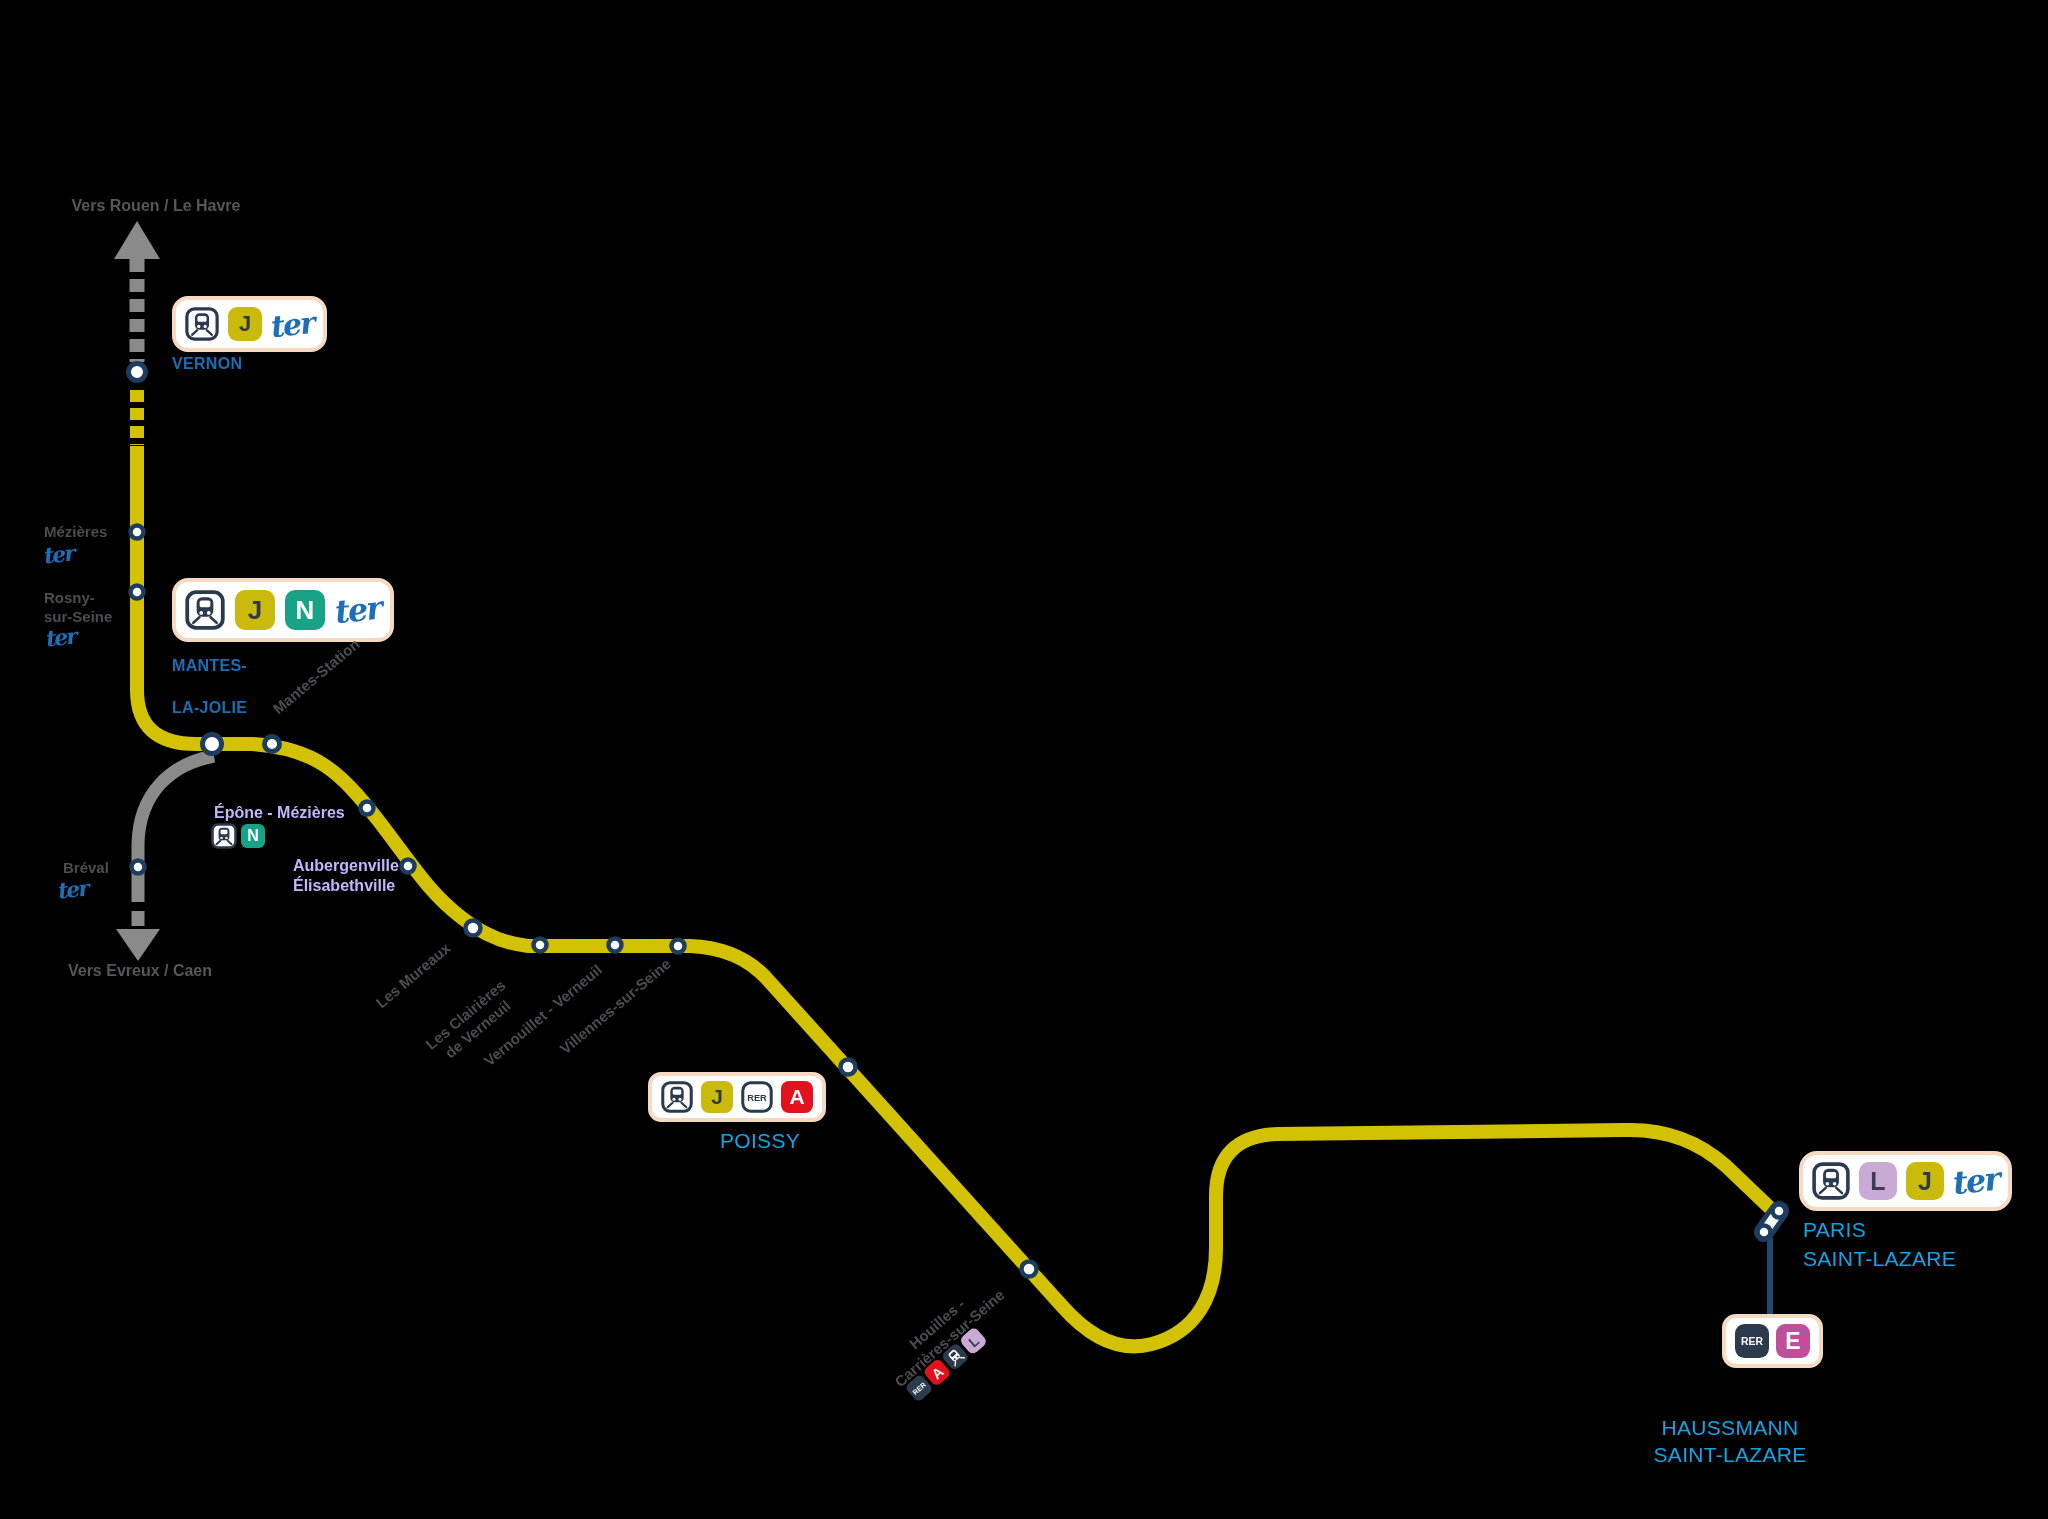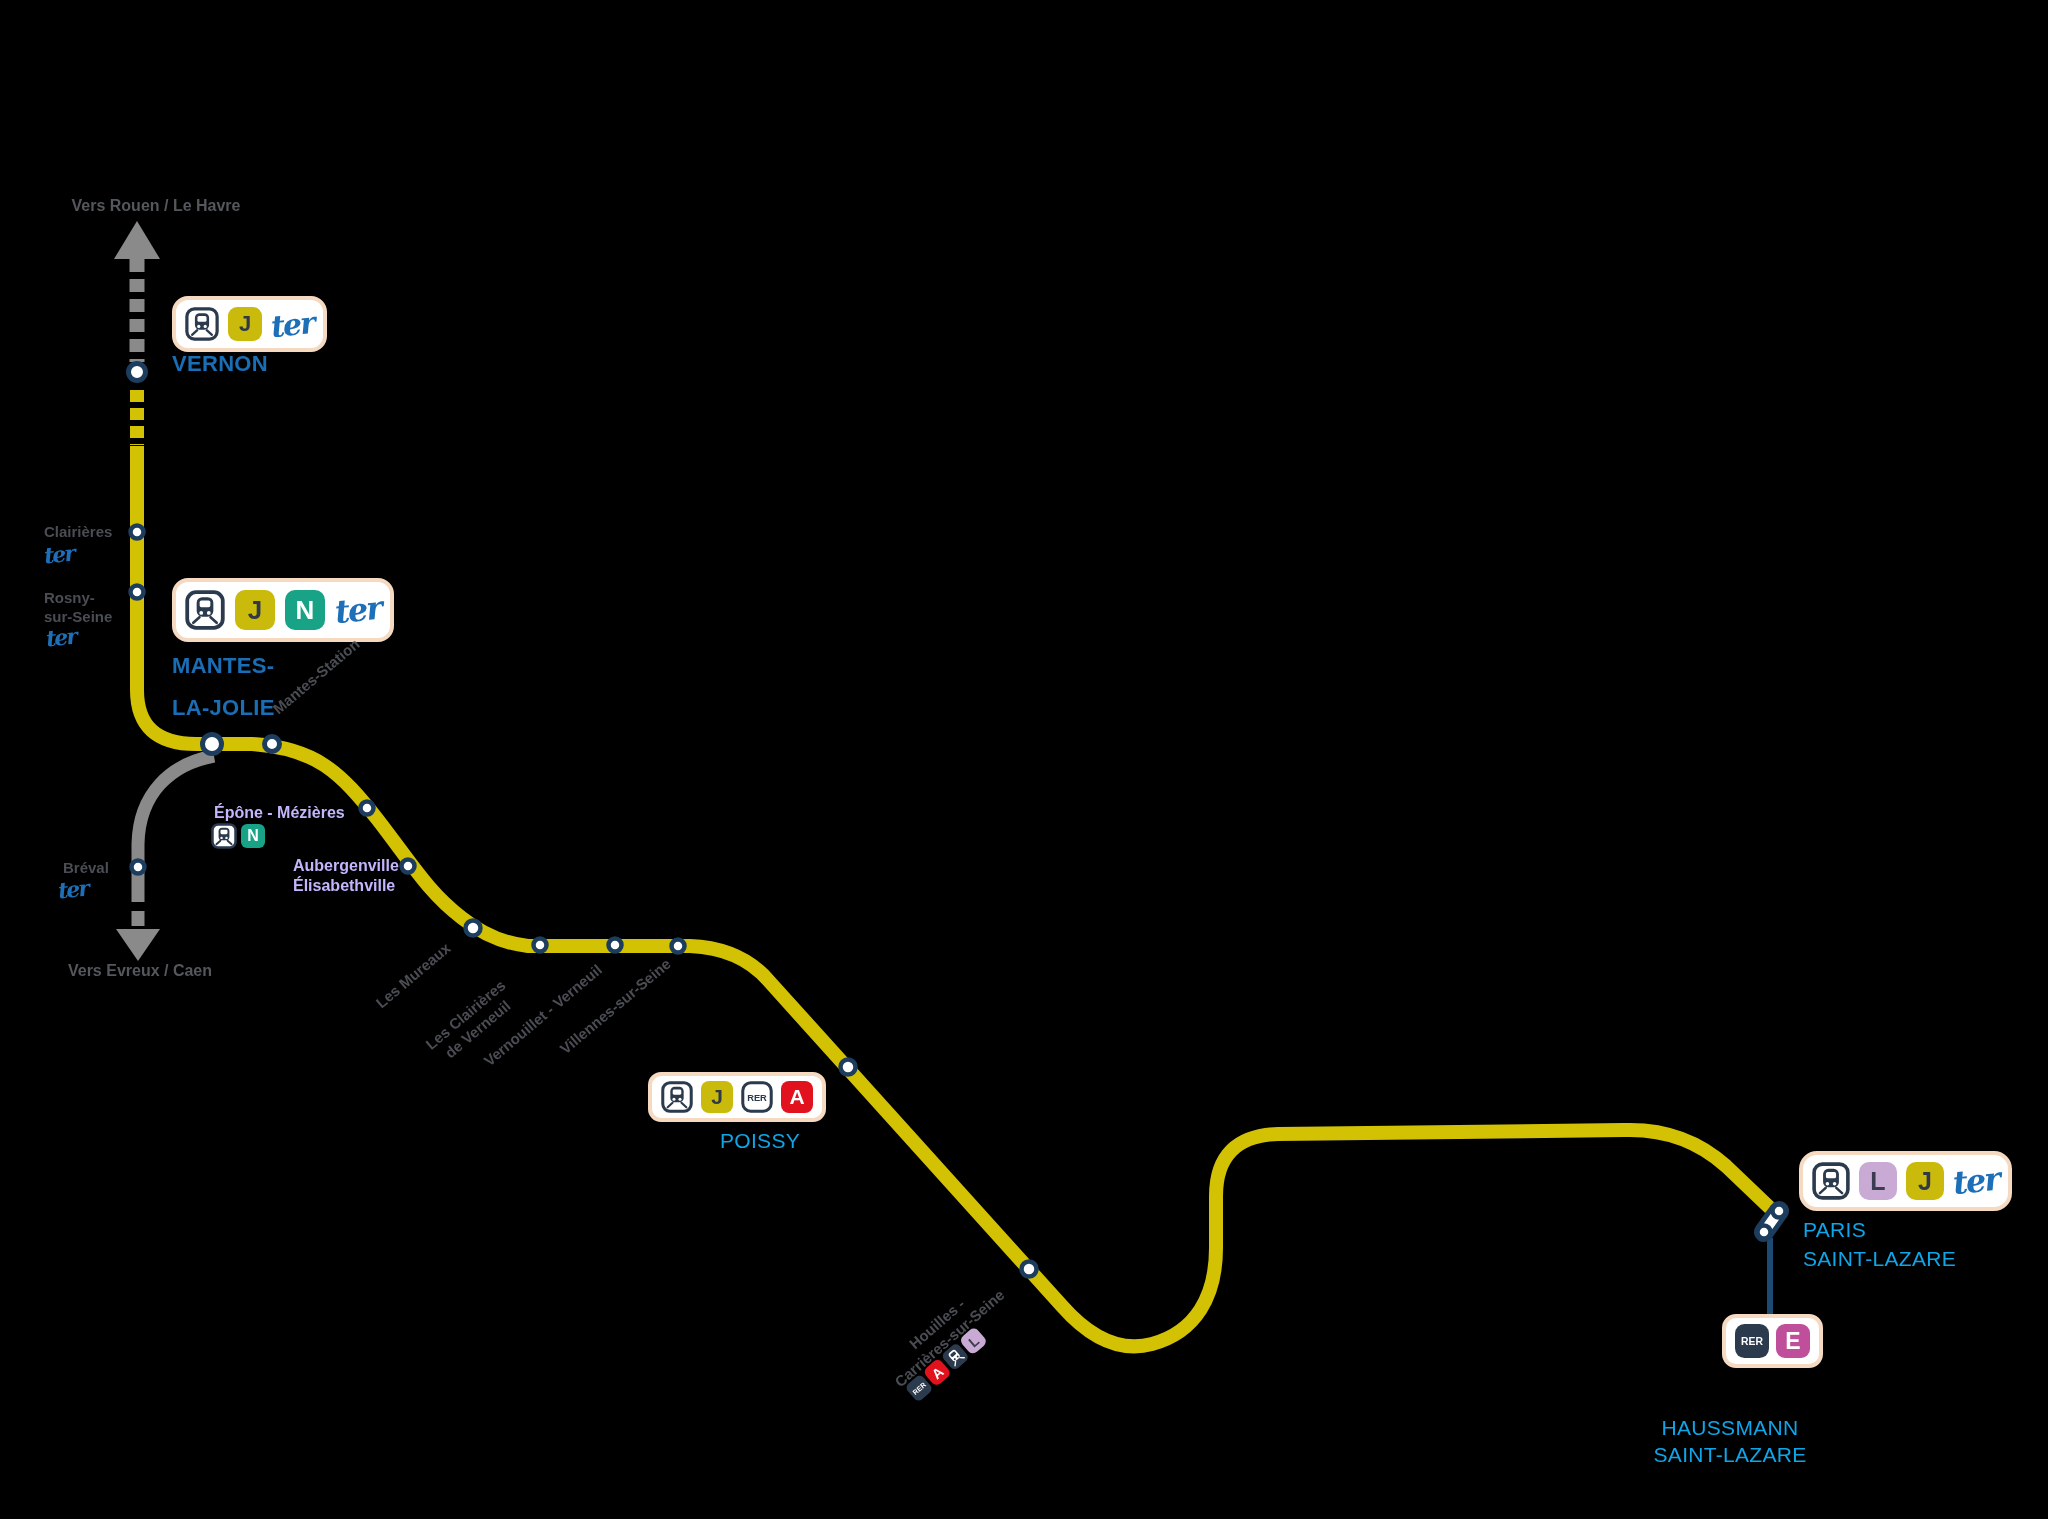--- a/index.html
+++ b/index.html
@@ -2,21 +2,21 @@
 <html><head>
 <meta charset="utf-8">
 <style>
   html,body{margin:0;padding:0;background:#000;}
   #stage{position:relative;width:2048px;height:1519px;background:#000;overflow:hidden;
          font-family:"Liberation Sans",sans-serif;}
   svg.layer{position:absolute;left:0;top:0;}
   .abs{position:absolute;}
   .lbl-gray{color:#4a4d53;font-weight:bold;font-size:15px;line-height:19px;white-space:nowrap;}
   .lbl-gray16{color:#c4b5fd;font-weight:bold;font-size:16px;line-height:20px;white-space:nowrap;}
-  .lbl-blue{color:#1a6eb5;font-weight:bold;font-size:22px;line-height:42px;white-space:nowrap;letter-spacing:.3px;}
+  .lbl-blue{color:#1a6eb5;font-weight:bold;font-size:16px;line-height:42px;white-space:nowrap;letter-spacing:.3px;}
   .lbl-blue-sm{color:#0ea5e9;font-weight:normal;font-size:21px;line-height:29px;white-space:nowrap;letter-spacing:.3px;}
   .vers{color:#54575c;font-weight:bold;font-size:16px;white-space:nowrap;}
   .rot{transform-origin:0 100%;transform:rotate(-40deg);}
   .rot41{transform-origin:0 100%;transform:rotate(-41deg);}
   .ctr{text-align:center;}
   .badge{position:absolute;display:flex;align-items:center;gap:9px;background:#fff;
          border:4px solid #f5d9c0;border-radius:16px;padding:0 9px;box-sizing:border-box;}
   .sq{display:flex;align-items:center;justify-content:center;font-weight:bold;border-radius:9px;}
   .sq span{display:block;}
   .j-bg{background:#c9ba0b;color:#303a46;}
@@ -93,21 +93,21 @@
         <circle cx="21.4" cy="20.6" r="1.7" fill="#fff"></circle>
       <path d="M7.5 29.5 L13 24.5 M28.5 29.5 L23 24.5" stroke="#2b3a4c" stroke-width="2.4" stroke-linecap="round"></path>
     </svg>
     <div class="sq j-bg" style="width:34px;height:34px;font-size:22px;">
         <span>J</span>
       </div>
     <span class="ter" style="font-size:30px;">ter</span>
   </div>
   <div class="abs lbl-blue" style="left:172px;top:352px;line-height:24px;">VERNON</div>
 
-  <div class="abs lbl-gray" style="left:44px;top:522px;">Clairières</div>
+  <div class="abs lbl-gray" style="left:44px;top:522px;">Mézières</div>
   <span class="abs ter" style="left:44px;top:541px;font-size:22px;">ter</span>
 
   <div class="abs lbl-gray" style="left:44px;top:588px;">
     <div>Rosny-</div>
     <div>sur-Seine</div>
   </div>
   <span class="abs ter" style="left:46px;top:624px;font-size:22px;">ter</span>
 
   <div class="abs lbl-gray" style="left:63px;top:858px;">Bréval</div>
   <span class="abs ter" style="left:58px;top:876px;font-size:22px;">ter</span>

